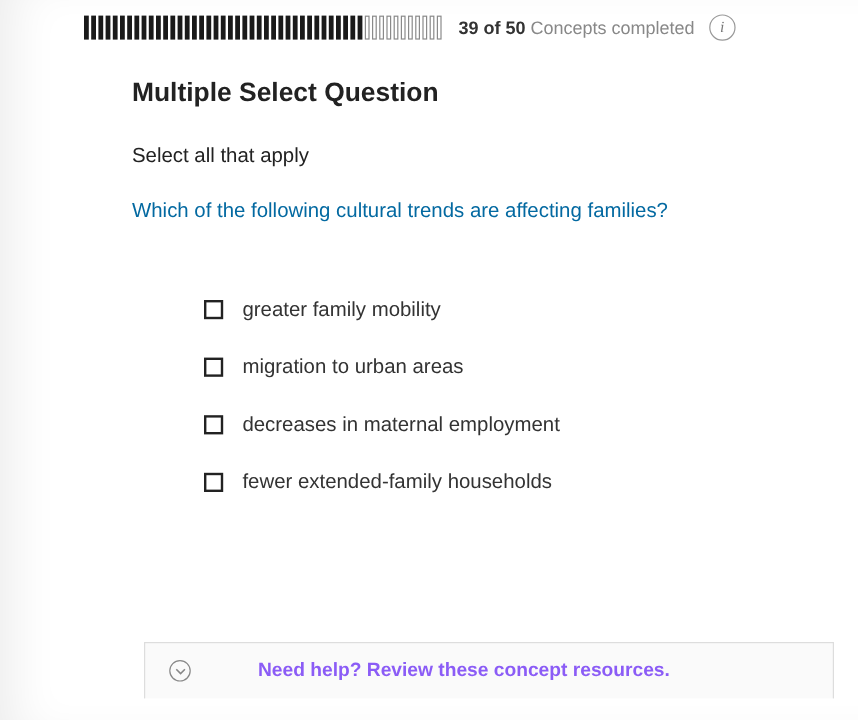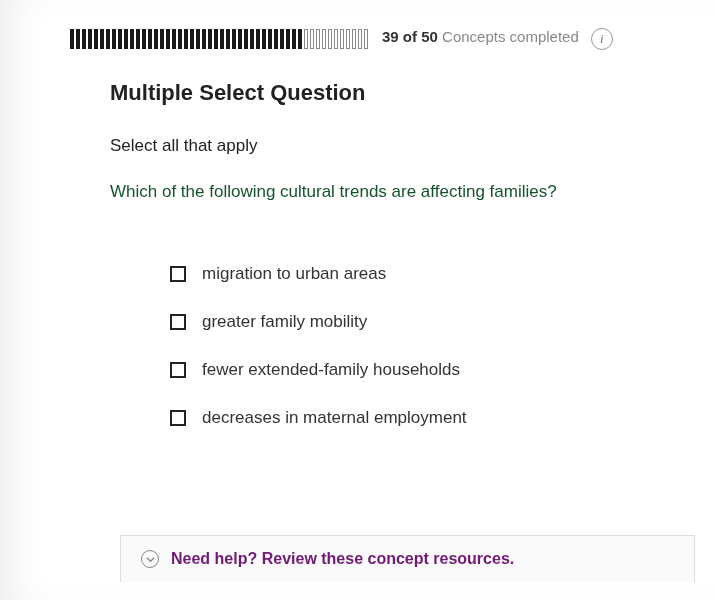--- a/index.html
+++ b/index.html
@@ -16,22 +16,22 @@
     }
     .page {
       background: #ffffff;
       width: 100%;
       height: 100%;
       position: relative;
       box-shadow: inset 30px 0 40px -20px rgba(0,0,0,0.08);
     }
     .header-row {
       display: flex;
-      align-items: flex-start;
-      padding: 28px 20px 10px 70px;
+      align-items: center;
+      padding: 12px 20px 10px 70px;
       gap: 12px;
     }
     .progress-bar {
       display: flex;
       align-items: center;
       height: 22px;
       gap: 0;
     }
     .tick {
       width: 4px;
@@ -79,21 +79,21 @@
       margin-bottom: 30px;
     }
     .instruction {
       font-size: 17px;
       font-weight: 400;
       color: #222;
       margin-bottom: 24px;
     }
     .question-text {
       font-size: 17px;
-      color: #14532d;
+      color: #0369a1;
       margin-bottom: 60px;
       line-height: 1.4;
     }
     .options {
       padding-left: 60px;
     }
     .option {
       display: flex;
       align-items: center;
       gap: 16px;
@@ -135,21 +135,22 @@
       justify-content: center;
       flex-shrink: 0;
     }
     .chevron-circle svg {
       width: 9px;
       height: 9px;
     }
     .help-text {
       font-size: 16px;
       font-weight: 700;
-      color: #701a75;
+      color: #8b5cf6;
+      margin-left: 44px;
     }
   </style>
 </head>
 <body>
 
 <div class="page">
 
   <div class="header-row">
     <div class="progress-bar" id="progress-bar">
         <div class="tick filled"></div>
@@ -213,33 +214,33 @@
   </div>
 
   <div class="content">
     <div class="question-type">Multiple Select Question</div>
     <div class="instruction">Select all that apply</div>
     <div class="question-text">Which of the following cultural trends are affecting families?</div>
 
     <div class="options">
       <div class="option">
         <div class="checkbox"></div>
+        <div class="option-text">greater family mobility</div>
+      </div>
+      <div class="option">
+        <div class="checkbox"></div>
         <div class="option-text">migration to urban areas</div>
       </div>
       <div class="option">
         <div class="checkbox"></div>
-        <div class="option-text">greater family mobility</div>
+        <div class="option-text">decreases in maternal employment</div>
       </div>
       <div class="option">
         <div class="checkbox"></div>
         <div class="option-text">fewer extended-family households</div>
-      </div>
-      <div class="option">
-        <div class="checkbox"></div>
-        <div class="option-text">decreases in maternal employment</div>
       </div>
     </div>
   </div>
 
   <div class="help-bar">
     <div class="chevron-circle">
       <svg viewBox="0 0 10 10">
           <path d="M1 3 L5 7 L9 3" stroke="#888" stroke-width="1.5" fill="none"></path>
         </svg>
     </div>

